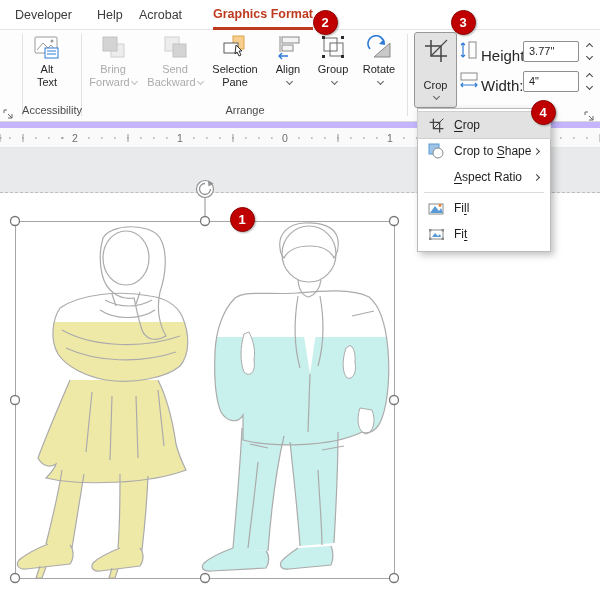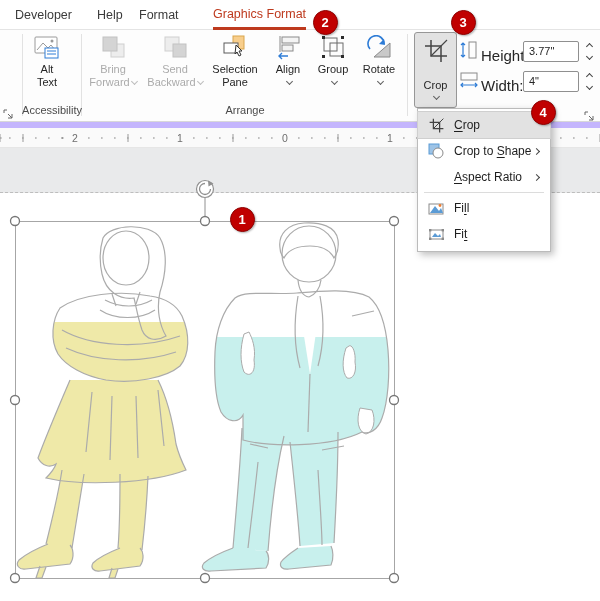--- a/index.html
+++ b/index.html
@@ -2,21 +2,21 @@
 <html><head>
 <meta charset="utf-8">
 <style>
   html,body{margin:0;padding:0;background:#fff;}
   *{box-sizing:border-box;font-family:"Liberation Sans",sans-serif;}
   #stage{position:relative;width:600px;height:601px;overflow:hidden;background:#c4b5fd;}
 
   
   #tabbar{position:absolute;left:0;top:0;width:600px;height:30px;background:#fff;border-bottom:1px solid #E4E4E4;}
   .tab{position:absolute;top:0;height:30px;line-height:30px;font-size:12.5px;color:#3b3b3b;white-space:nowrap;cursor:default;}
-  .tab.active{color:#BE3A1E;border-bottom:3px solid #BE3A1E;height:30px;line-height:28px;font-weight:400;}
+  .tab.active{color:#BE3A1E;border-bottom:3px solid #BE3A1E;height:30px;line-height:28px;font-weight:700;}
 
   
   #ribbon{position:absolute;left:0;top:30px;width:600px;height:92px;background:#FDFDFD;border-bottom:1px solid #D8D8D8;}
   .vsep{position:absolute;top:4px;height:82px;width:1px;background:#E2E2E2;}
   .rbtn{position:absolute;top:2px;display:flex;flex-direction:column;align-items:center;color:#262626;font-size:11px;line-height:13px;text-align:center;}
   .rbtn .ricon{height:26px;display:flex;align-items:center;justify-content:center;margin-top:3px;margin-bottom:2px;}
   .rbtn.disabled{color:#ABABAB;text-align:center;}
   .chev{display:inline-block;width:5px;height:5px;border-right:1px solid #5f5f5f;border-bottom:1px solid #5f5f5f;transform:rotate(45deg);margin-left:2px;vertical-align:2px;}
   .disabled .chev{border-color:#BDBDBD;}
   .grouplabel{position:absolute;top:74px;font-size:11px;color:#4A4A4A;text-align:center;}
@@ -56,21 +56,21 @@
   .badge{position:absolute;width:25px;height:25px;border-radius:50%;background:#C00000;border:1px solid #8F0000;color:#fff;font-size:13px;font-weight:bold;display:flex;align-items:center;justify-content:center;z-index:6;box-shadow:1px 1px 2px rgba(0,0,0,0.3);}
 </style>
 </head>
 <body>
 
 <div id="stage">
 
   <div id="tabbar">
     <span class="tab" style="left:15px">Developer</span>
     <span class="tab" style="left:97px">Help</span>
-    <span class="tab" style="left:139px">Format</span>
+    <span class="tab" style="left:139px">Acrobat</span>
     <span class="tab active" style="left:213px">Graphics Format</span>
   </div>
 
   <div id="ribbon">
     <div class="vsep" style="left:22px"></div>
     <div class="vsep" style="left:81px"></div>
     <div class="vsep" style="left:407px"></div>
 
     <div class="rbtn" style="left:25px;width:44px">
       <span class="ricon">

